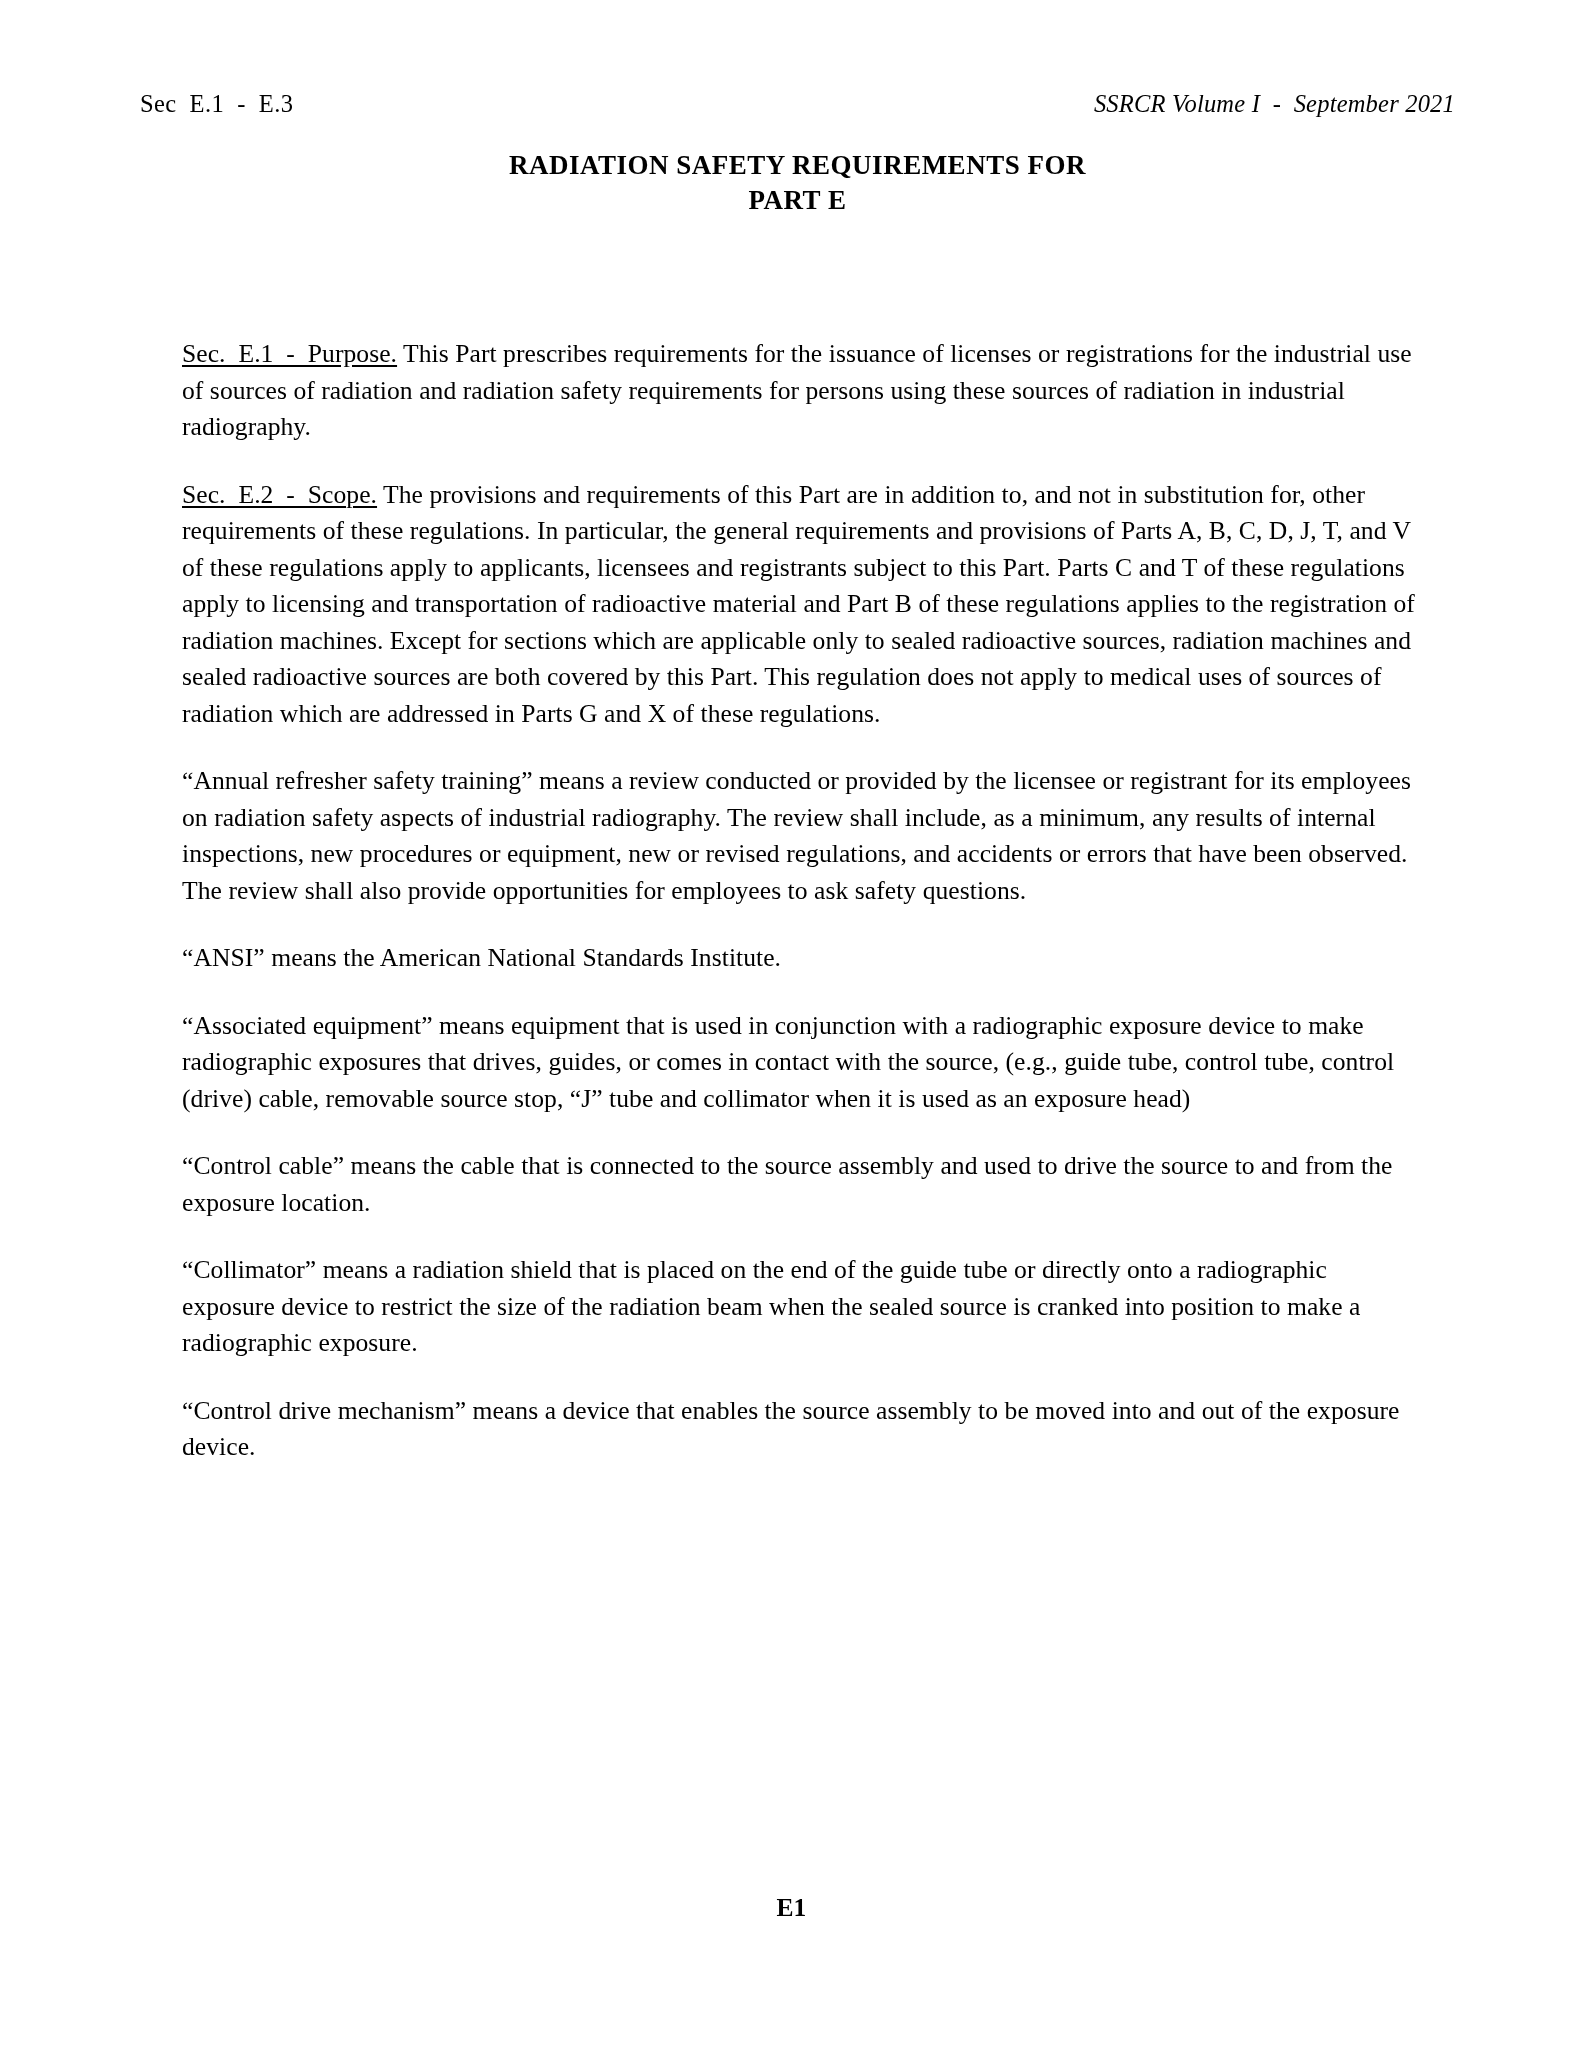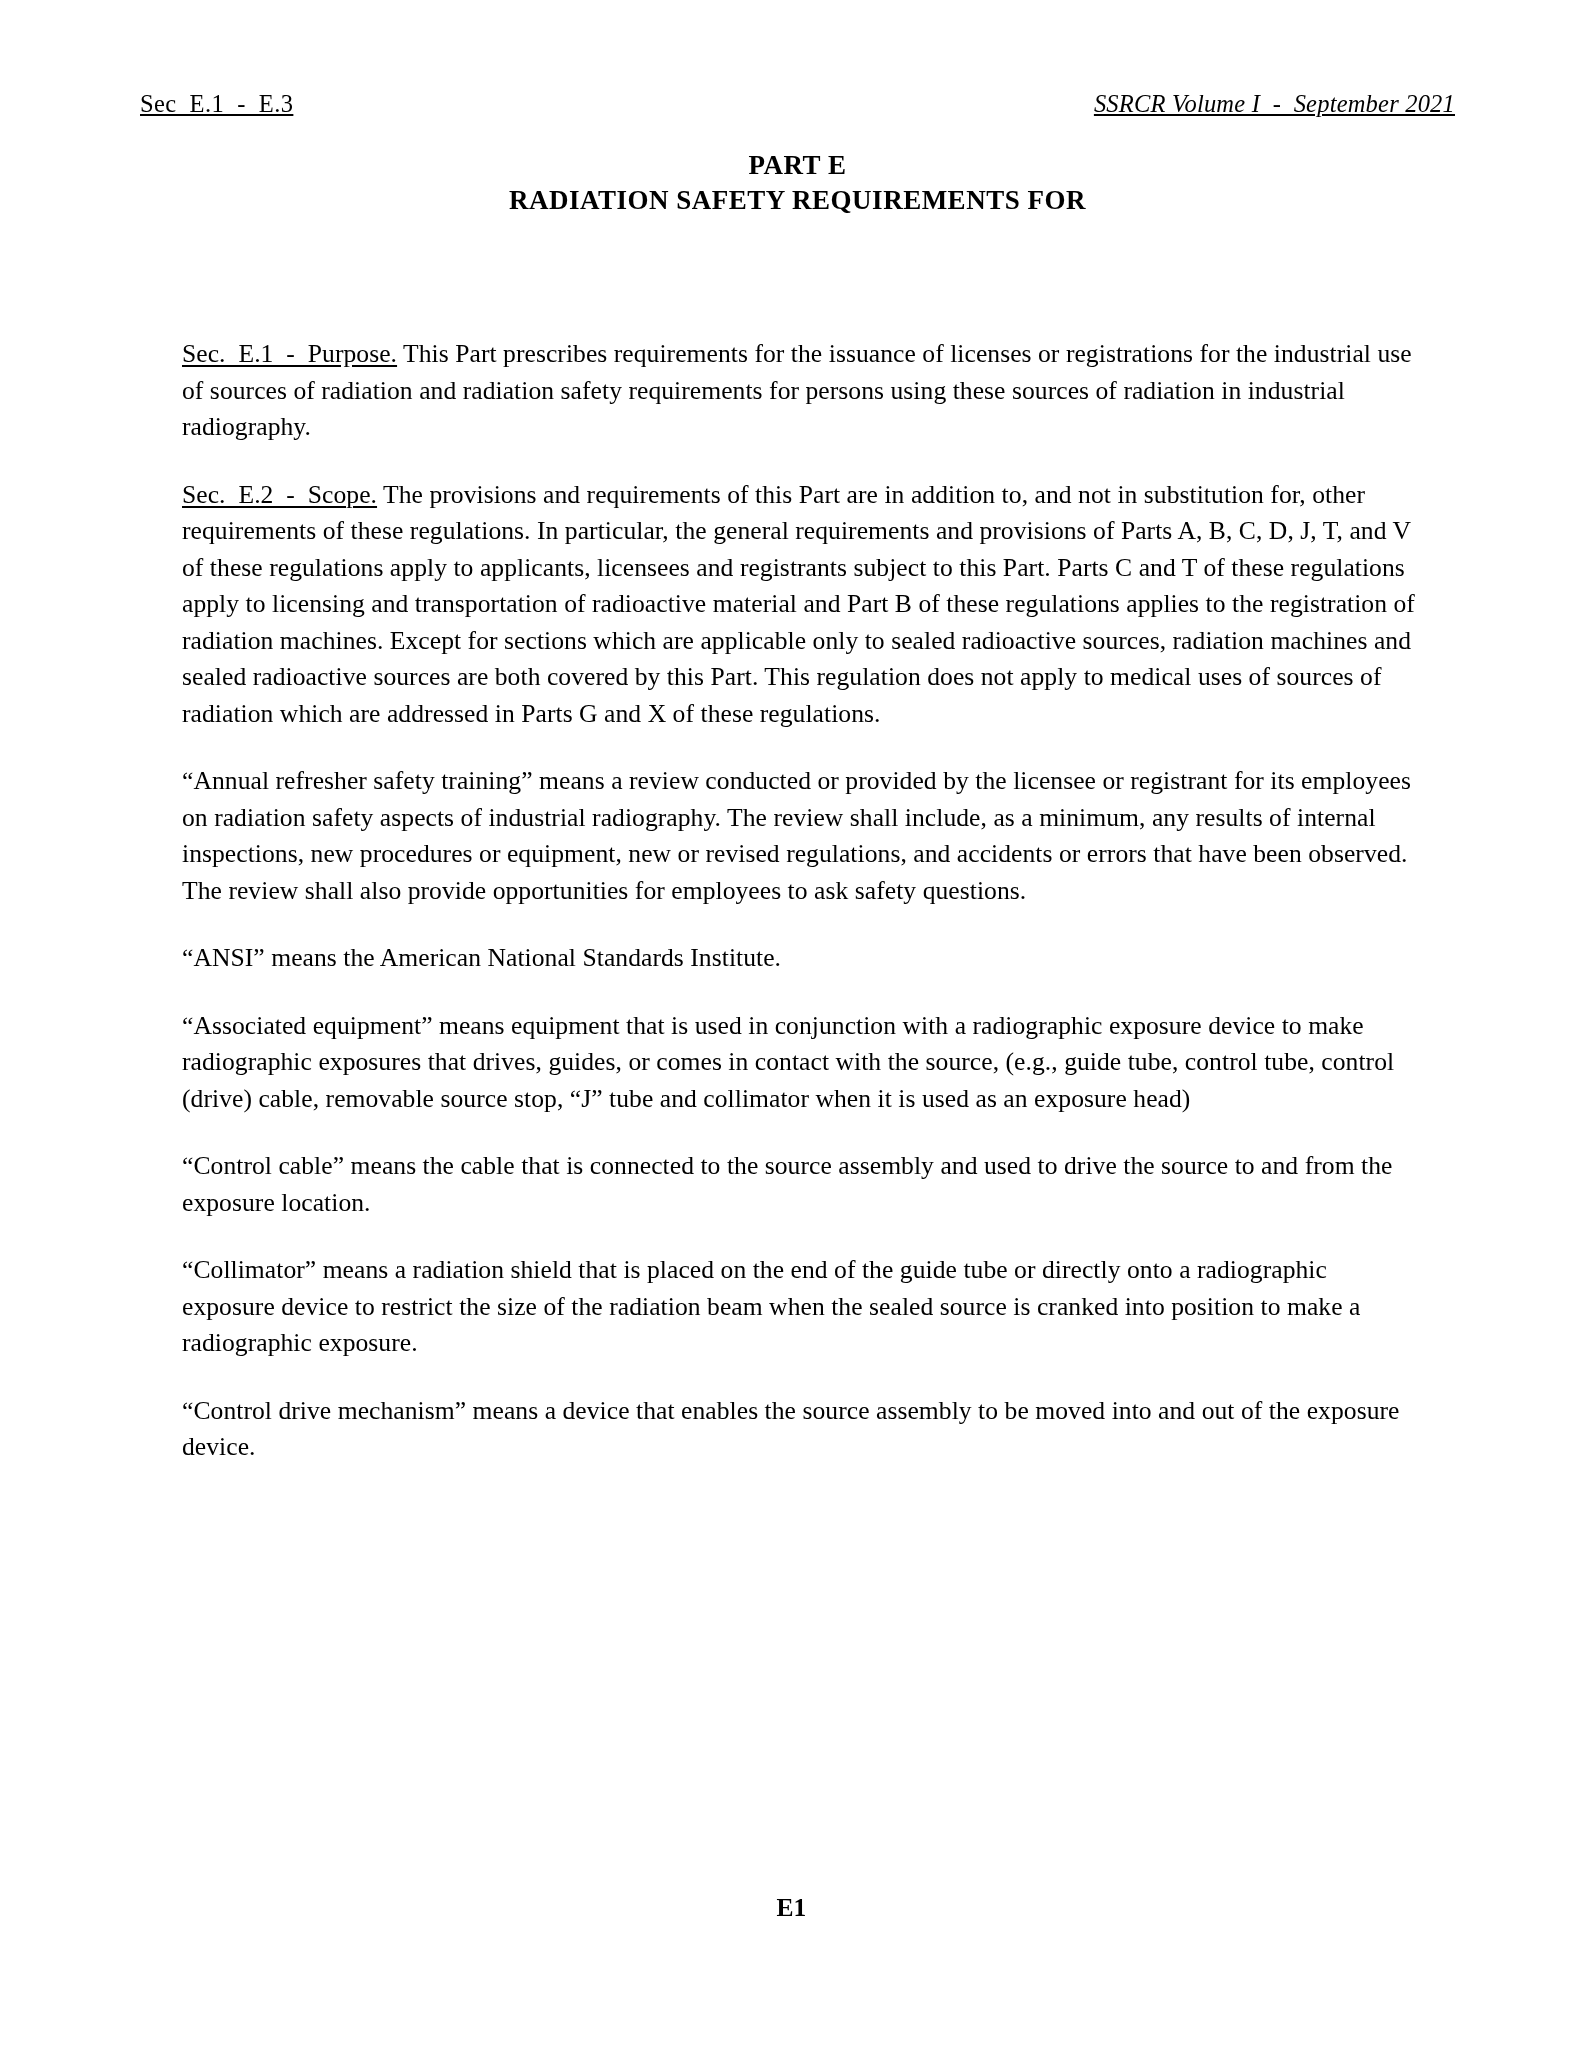--- a/index.html
+++ b/index.html
@@ -31,21 +31,20 @@
   .running-head {
     position: absolute;
     top: 92px;
     left: 140px;
     right: 128px;
     display: flex;
     justify-content: space-between;
     align-items: baseline;
     font-size: 24.5px;
     line-height: 1;
-    text-decoration: underline;
   }
   .running-head .left {
     letter-spacing: 0.4px;
     white-space: pre;
   }
   .running-head .right {
     font-style: italic;
     letter-spacing: 0.2px;
     white-space: pre;
   }
@@ -105,22 +104,22 @@
 <body>
 
 <div class="page">
 
   <div class="running-head">
     <span class="left">Sec  E.1  -  E.3</span>
     <span class="right">SSRCR Volume I  -  September 2021</span>
   </div>
 
   <div class="title-block">
+    <div class="title-line">RADIATION SAFETY REQUIREMENTS FOR</div>
     <div class="title-line">PART E</div>
-    <div class="title-line">RADIATION SAFETY REQUIREMENTS FOR</div>
   </div>
 
   <div class="body-col">
 
     <p class="para"><span class="sec-head">Sec.  E.1  -  Purpose.</span><span>  This Part prescribes requirements for the issuance of licenses or registrations for the industrial use of sources of radiation and radiation safety requirements for persons using these sources of radiation in industrial radiography.</span></p>
 
     <p class="para"><span class="sec-head">Sec.  E.2  -  Scope.</span><span>  The provisions and requirements of this Part are in addition to, and not in substitution for, other requirements of these regulations.  In particular, the general requirements and provisions of Parts A, B, C, D, J, T, and V of these regulations apply to applicants, licensees and registrants subject to this Part.  Parts C and T of these regulations apply to licensing and transportation of radioactive material and Part B of these regulations applies to the registration of radiation machines.  Except for sections which are applicable only to sealed radioactive sources, radiation machines and sealed radioactive sources are both covered by this Part.  This regulation does not apply to medical uses of sources of radiation which are addressed in Parts G and X of these regulations.</span></p>
 
 
     <p class="para">“Annual refresher safety training” means a review conducted or provided by the licensee or registrant for its employees on radiation safety aspects of industrial radiography.  The review shall include, as a minimum, any results of internal inspections, new procedures or equipment, new or revised regulations, and accidents or errors that have been observed. The review shall also provide opportunities for employees to ask safety questions.</p>

